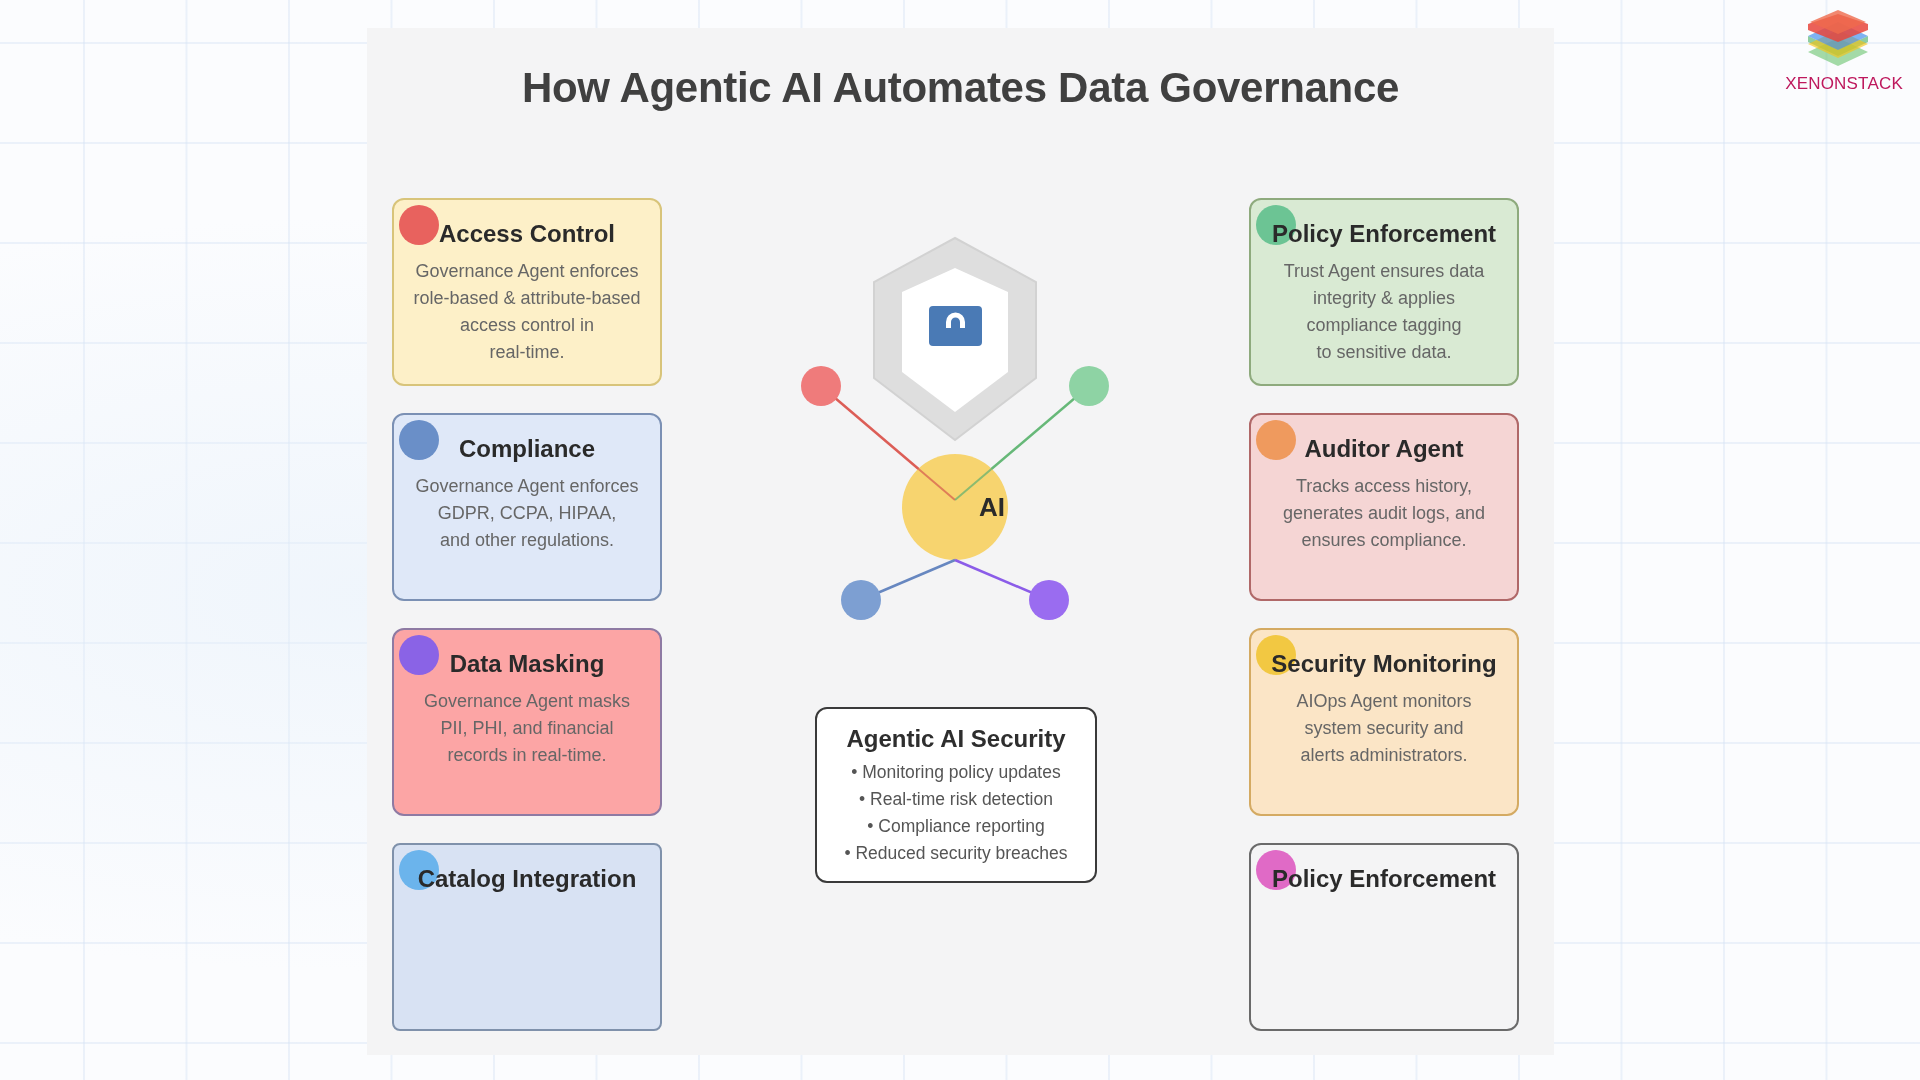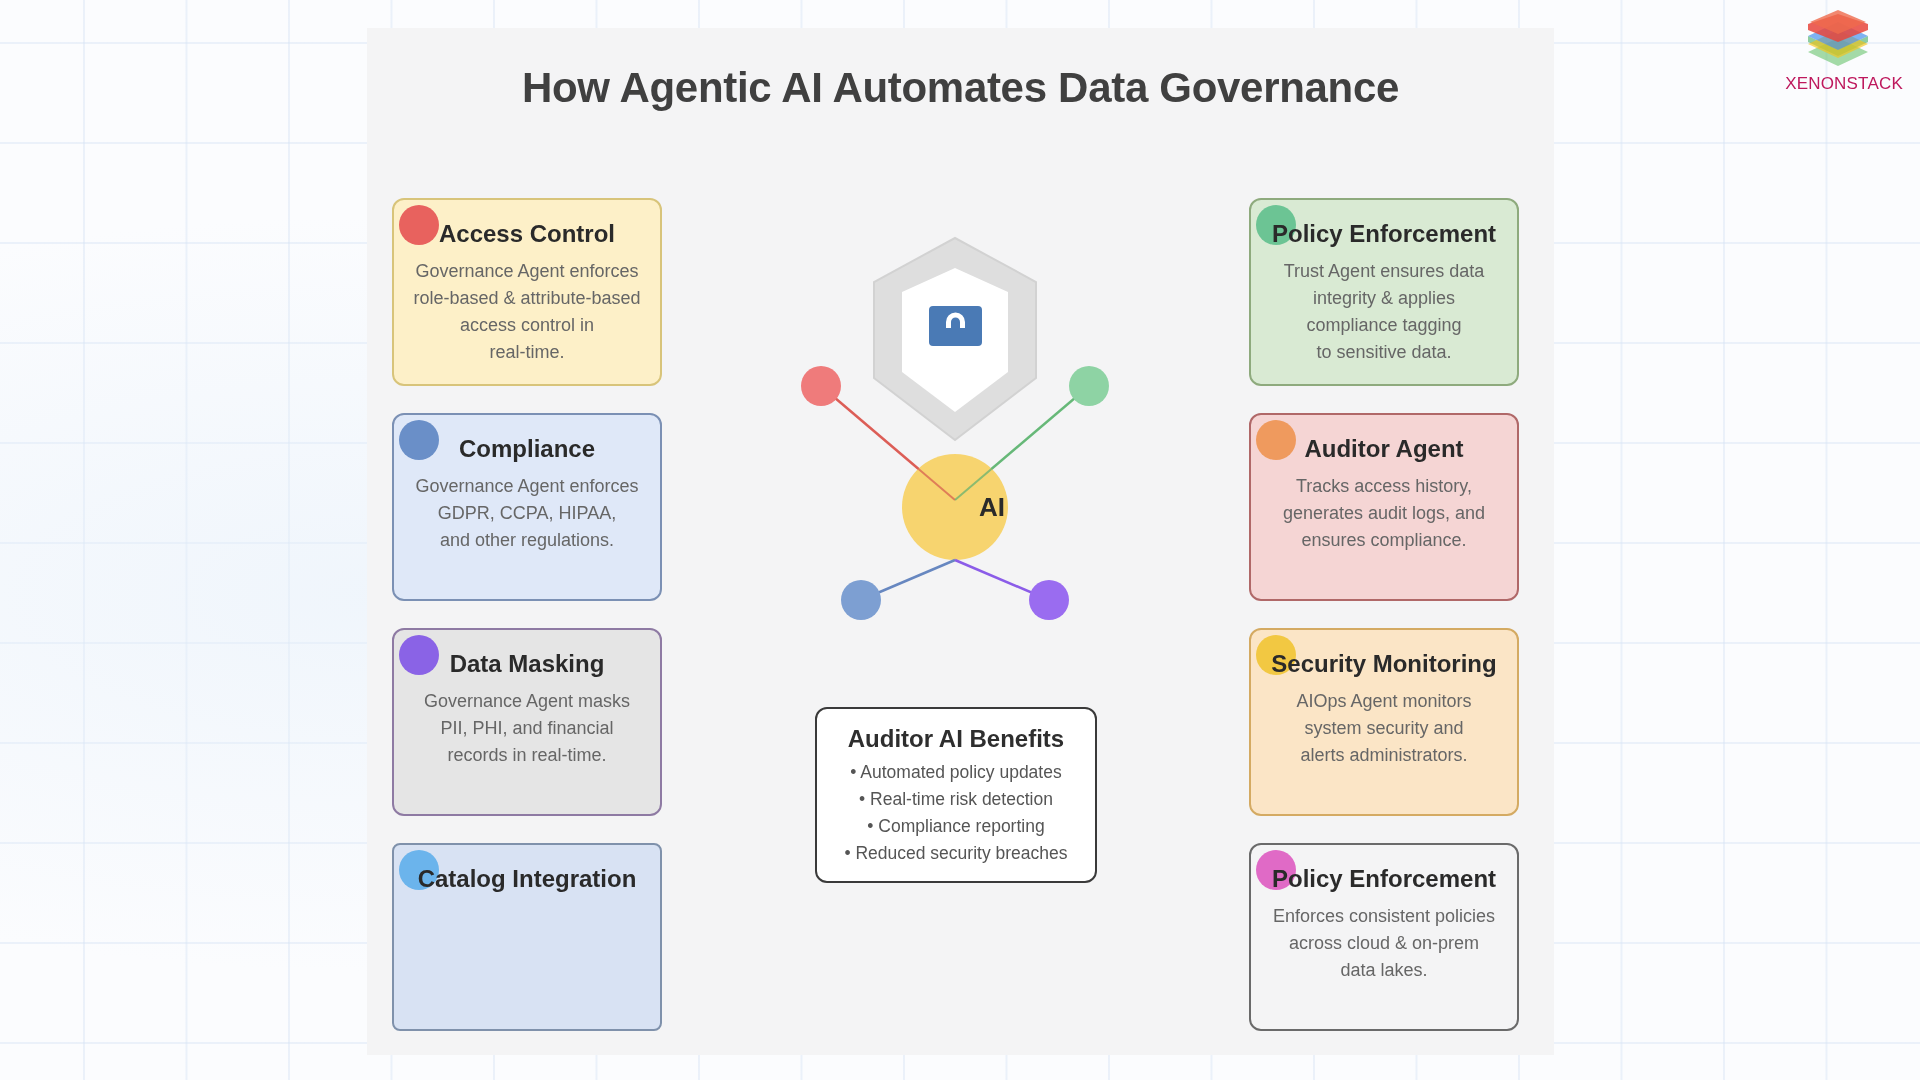--- a/index.html
+++ b/index.html
@@ -129,21 +129,21 @@
 access control in
 real-time.</div>
 </div>
 <div class="card" style="left: 392px; top: 413px; background: rgb(223, 232, 248); border-color: rgb(123, 144, 180);">
   <div class="dot" style="background: rgb(106, 143, 200);"></div>
   <div class="ctitle">Compliance</div>
   <div class="cdesc">Governance Agent enforces
 GDPR, CCPA, HIPAA,
 and other regulations.</div>
 </div>
-<div class="card" style="left: 392px; top: 628px; background: #e5e5e5; border-color: rgb(142, 122, 163);">
+<div class="card" style="left: 392px; top: 628px; background: #fca5a5; border-color: rgb(142, 122, 163);">
   <div class="dot" style="background: rgb(138, 99, 230);"></div>
   <div class="ctitle">Data Masking</div>
   <div class="cdesc">Governance Agent masks
 PII, PHI, and financial
 records in real-time.</div>
 </div>
 <div class="card" style="left: 392px; top: 843px; background: rgb(216, 226, 243); border-color: rgb(127, 145, 171); border-radius: 8px;">
   <div class="dot" style="background: rgb(107, 180, 236);"></div>
   <div class="ctitle">Catalog Integration</div>
 </div>
@@ -166,23 +166,20 @@
 <div class="card" style="left: 1249px; top: 628px; background: rgb(251, 229, 198); border-color: rgb(212, 170, 98);">
   <div class="dot" style="background: rgb(242, 200, 66);"></div>
   <div class="ctitle">Security Monitoring</div>
   <div class="cdesc">AIOps Agent monitors
 system security and
 alerts administrators.</div>
 </div>
 <div class="card" style="left: 1249px; top: 843px; background: rgb(244, 244, 245); border-color: rgb(106, 106, 106);">
   <div class="dot" style="background: rgb(224, 106, 198);"></div>
   <div class="ctitle">Policy Enforcement</div>
-  <div class="cdesc">Enforces consistent policies
-across cloud &amp; on-prem
-data lakes.</div>
 </div>
 
 <svg class="center-svg" width="1920" height="1080">
 
   <g>
     <polygon points="955,238 1036,282 1036,378 955,440 874,378 874,282" fill="#dedede" stroke="#d2d2d2" stroke-width="2"></polygon>
     <polygon points="955,268 1008,292 1008,372 955,412 902,372 902,292" fill="#ffffff"></polygon>
   </g>
 
   <g>
@@ -200,20 +197,20 @@
   <line x1="1049" y1="600" x2="955" y2="560" stroke="#8b5ce8" stroke-width="2.5"></line>
 
   <circle cx="821" cy="386" r="20" fill="#ef7b7b"></circle>
   <circle cx="1089" cy="386" r="20" fill="#8ed3a4"></circle>
   <circle cx="861" cy="600" r="20" fill="#7d9fd2"></circle>
   <circle cx="1049" cy="600" r="20" fill="#9a6cf0"></circle>
 </svg>
 <div class="ai-label">AI</div>
 
 <div class="benefits">
-  <div class="btitle">Auditor AI Benefits</div>
+  <div class="btitle">Agentic AI Security</div>
   <ul>
-    <li>• Automated policy updates</li>
+    <li>• Monitoring policy updates</li>
     <li>• Real-time risk detection</li>
     <li>• Compliance reporting</li>
     <li>• Reduced security breaches</li>
   </ul>
 </div>
 
 </body></html>

